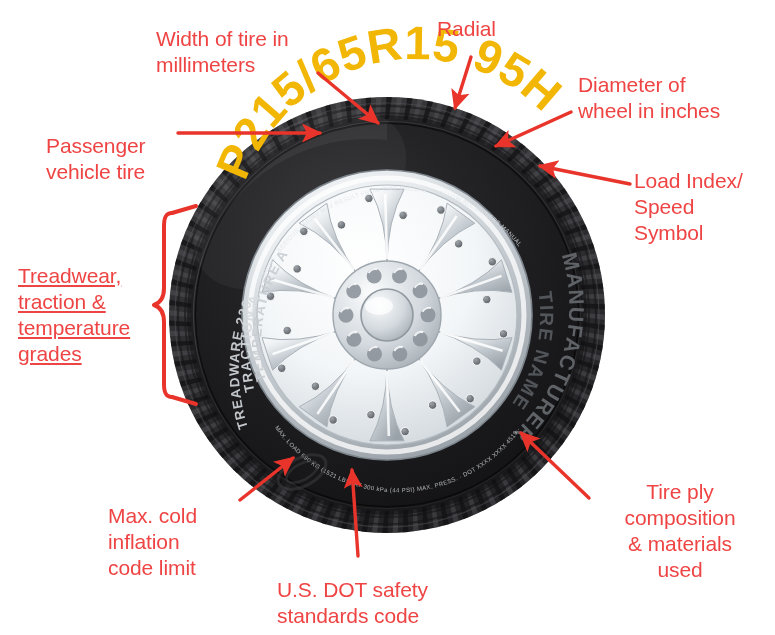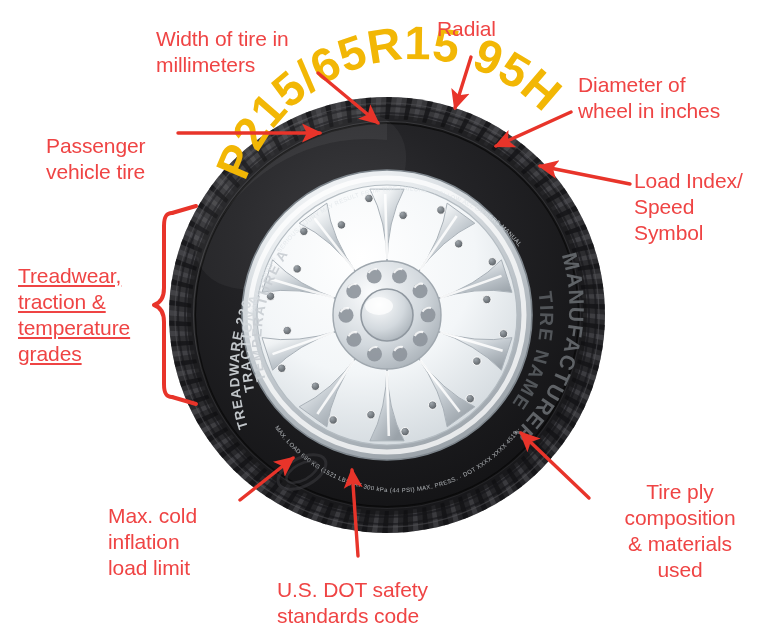--- a/index.html
+++ b/index.html
@@ -398,21 +398,21 @@
 Speed
 Symbol</div>
 
   <div class="label" style="left:18px;top:263px;width:140px;text-decoration:underline;">Treadwear,
 traction &amp;
 temperature
 grades</div>
 
   <div class="label" style="left:108px;top:503px;width:130px;">Max. cold
 inflation
-load limit</div>
+code limit</div>
 
   <div class="label" style="left:277px;top:569px;width:220px;margin-top:8px;">U.S. DOT safety
 standards code</div>
 
   <div class="label" style="left:600px;top:479px;width:160px;text-align:center;">Tire ply
 composition
 &amp; materials
 used</div>
 
 </div>

